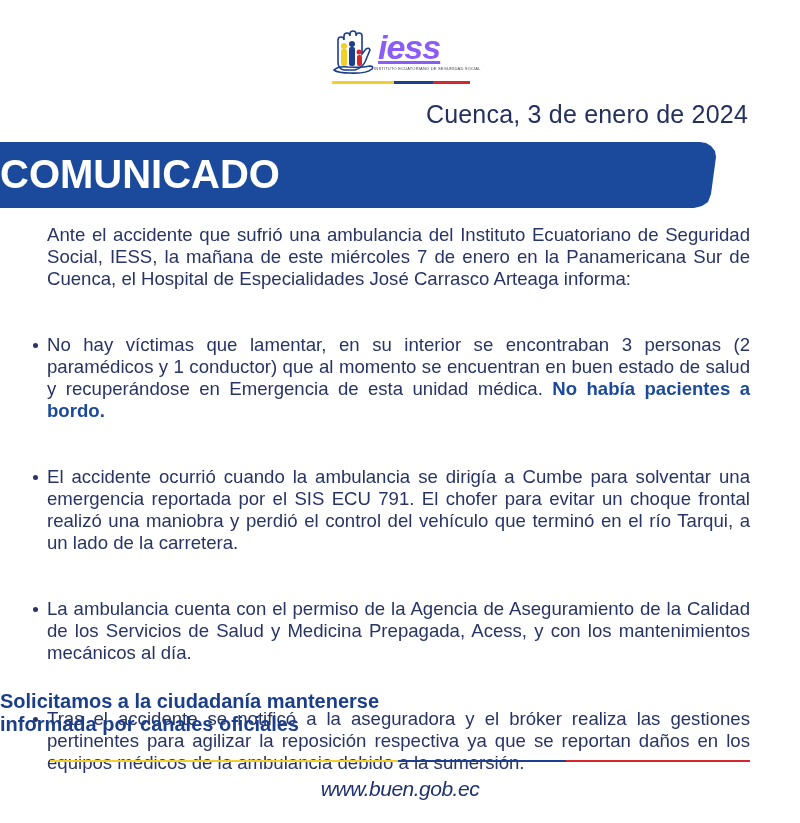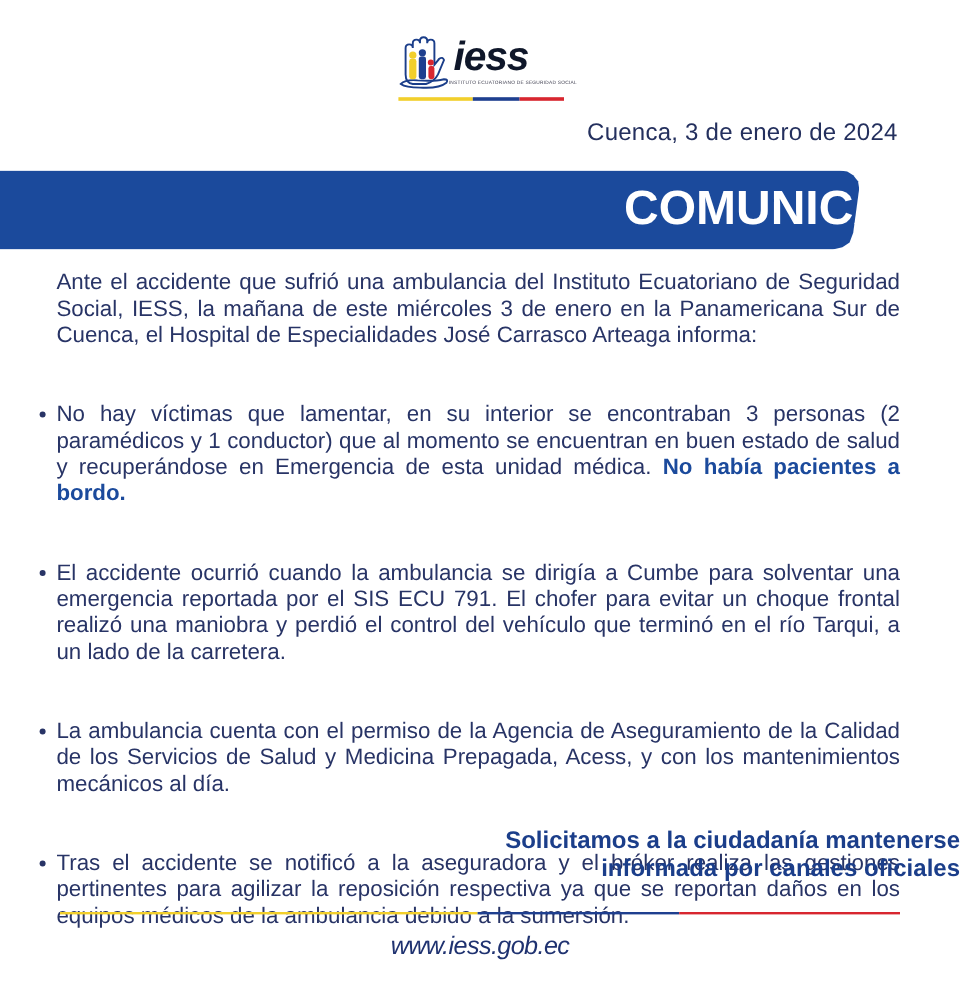--- a/index.html
+++ b/index.html
@@ -5,57 +5,57 @@
   html, body { margin: 0; padding: 0; }
   body {
     width: 800px; height: 823px; background: #ffffff; position: relative; overflow: hidden;
     font-family: "Liberation Sans", "DejaVu Sans", sans-serif; color: #22305e;
   }
   
   .logo { position: absolute; left: 330px; top: 26px; width: 142px; height: 62px; }
   .logo-hand { position: absolute; left: 0; top: 0; width: 46px; height: 52px; }
   .logo-word {
     position: absolute; left: 48px; top: 4px; font-size: 34px; font-weight: 900; font-style: italic;
-    color: #0f172a; letter-spacing: -1px; line-height: 34px;
+    color: #8b5cf6; letter-spacing: -1px; line-height: 34px; text-decoration: underline;
   }
   .logo-sub {
     position: absolute; left: 44px; top: 40px; font-size: 4px; color: #445; letter-spacing: 0.2px; white-space: nowrap;
   }
   .logo-stripe { position: absolute; left: 2px; top: 55px; height: 3px; width: 138px; display: flex; }
   .logo-stripe span { display: block; height: 100%; }
 
   .date {
-    position: absolute; right: 52px; top: 100px; font-size: 20px; color: #24305e; font-weight: normal;
+    position: absolute; right: 52px; top: 100px; font-size: 25px; color: #24305e; font-weight: normal;
     letter-spacing: 0.2px;
     margin-left: 27px;
   }
 
   .banner {
     position: absolute; left: 0; top: 142px; width: 716px; height: 66px;
     background: #1b4a9c;
     clip-path: polygon(0 0, 700px 0, 706px 1px, 711px 4px, 715px 9px, 716px 15px, 711px 52px, 708px 60px, 702px 64px, 694px 66px, 0 66px);
   }
   .banner-title {
-    position: absolute; left: 0; width: 800px; top: 144px; text-align: right;
+    position: absolute; left: 0; width: 800px; top: 144px; text-align: left;
     font-size: 40px; font-weight: 900; color: #ffffff; line-height: 60px; letter-spacing: 0px;
   }
 
   .content { position: absolute; left: 47px; top: 224px; width: 703px; }
   .para {
     font-size: 18.6px; line-height: 22px; text-align: justify; margin: 0; color: #283466;
   }
   .para.intro { margin-bottom: 12px; }
   .bullet { position: relative; margin-bottom: 13px; margin-top: 44px; }
   .bullet-dot {
     position: absolute; left: -14px; top: 9px; width: 5px; height: 5px; border-radius: 50%; background: #283466;
   }
   .highlight { color: #1b4a9c; font-weight: bold; }
 
   .closing {
-    position: absolute; left: 0; width: 800px; top: 690px; text-align: right;
+    position: absolute; left: 0; width: 800px; top: 690px; text-align: left;
     font-size: 20px; line-height: 23px; font-weight: 900; color: #1b3e8a;
   }
 
   .footer-line { position: absolute; left: 50px; top: 760px; width: 700px; height: 2px; display: flex; }
   .footer-line span { display: block; height: 100%; }
 
   .url {
     position: absolute; left: 0; width: 800px; top: 777px; text-align: center;
     font-size: 21px; font-style: italic; color: #1f3270; letter-spacing: -0.5px;
     font-family: "Liberation Sans Narrow", "Liberation Sans", sans-serif;
@@ -83,21 +83,21 @@
     <span style="width:27%;background:#d8262f"></span>
   </div>
 </div>
 
 <div class="date">Cuenca, 3 de enero de 2024</div>
 
 <div class="banner"></div>
 <div class="banner-title">COMUNICADO</div>
 
 <div class="content">
-  <p class="para intro">Ante el accidente que sufrió una ambulancia del Instituto Ecuatoriano de Seguridad Social, IESS, la mañana de este miércoles 3 de enero en la Panamericana Sur de Cuenca, el Hospital de Especialidades José Carrasco Arteaga informa:</p>
+  <p class="para intro">Ante el accidente que sufrió una ambulancia del Instituto Ecuatoriano de Seguridad Social, IESS, la mañana de este miércoles 7 de enero en la Panamericana Sur de Cuenca, el Hospital de Especialidades José Carrasco Arteaga informa:</p>
 
   <div class="bullet">
     <span class="bullet-dot"></span>
     <p class="para"><span>No hay víctimas que lamentar, en su interior se encontraban 3 personas (2 paramédicos y 1 conductor) que al momento se encuentran en buen estado de salud y recuperándose en Emergencia de esta unidad médica. </span><span class="highlight">No había pacientes a bordo.</span></p>
   </div>
 
   <div class="bullet">
     <span class="bullet-dot"></span>
     <p class="para">El accidente ocurrió cuando la ambulancia se dirigía a Cumbe para solventar una emergencia reportada por el SIS ECU 791. El chofer para evitar un choque frontal realizó una maniobra y perdió el control del vehículo que terminó en el río Tarqui, a un lado de la carretera.</p>
   </div>
@@ -117,13 +117,13 @@
   <div>Solicitamos a la ciudadanía mantenerse</div>
   <div>informada por canales oficiales</div>
 </div>
 
 <div class="footer-line">
   <span style="width:49.7%;background:#f2cf2b"></span>
   <span style="width:24%;background:#1e3f8f"></span>
   <span style="width:26.3%;background:#d8262f"></span>
 </div>
 
-<div class="url">www.iess.gob.ec</div>
+<div class="url">www.buen.gob.ec</div>
 
 </body></html>

